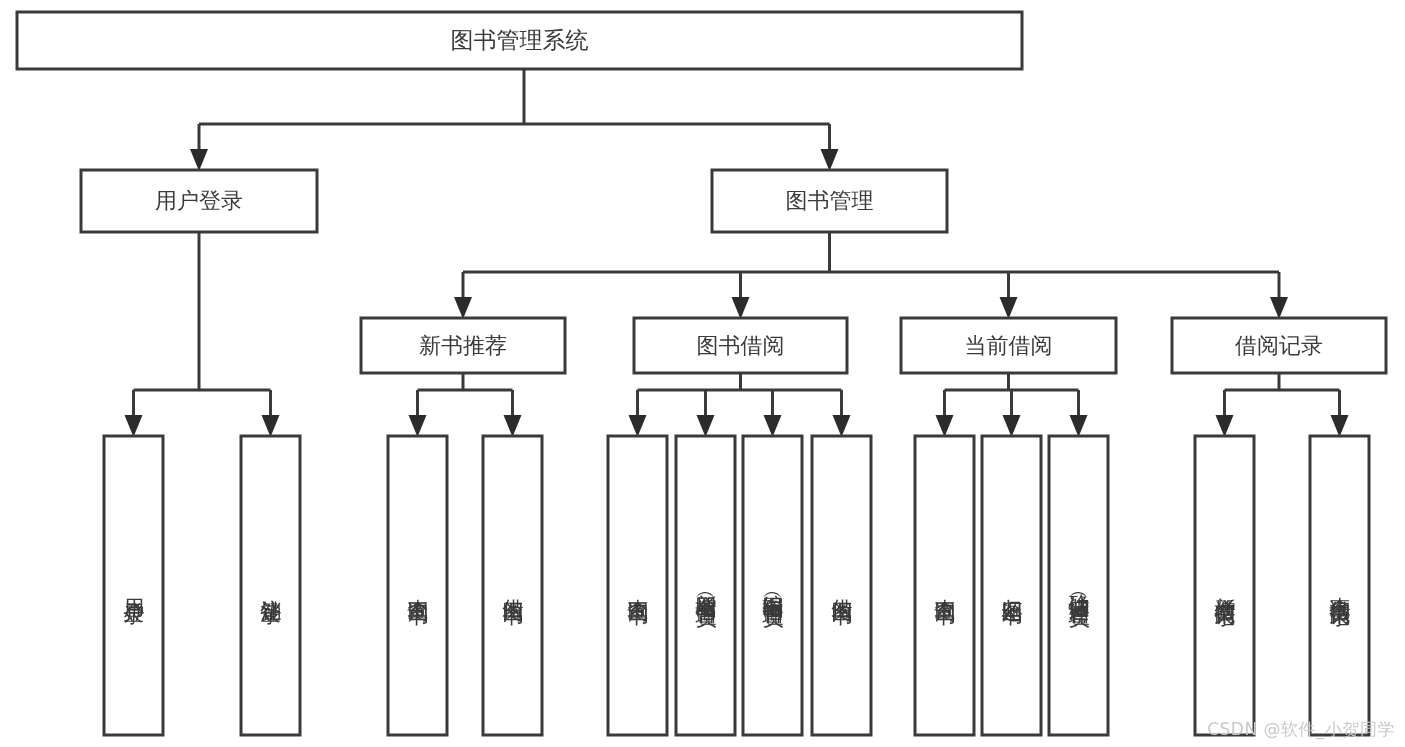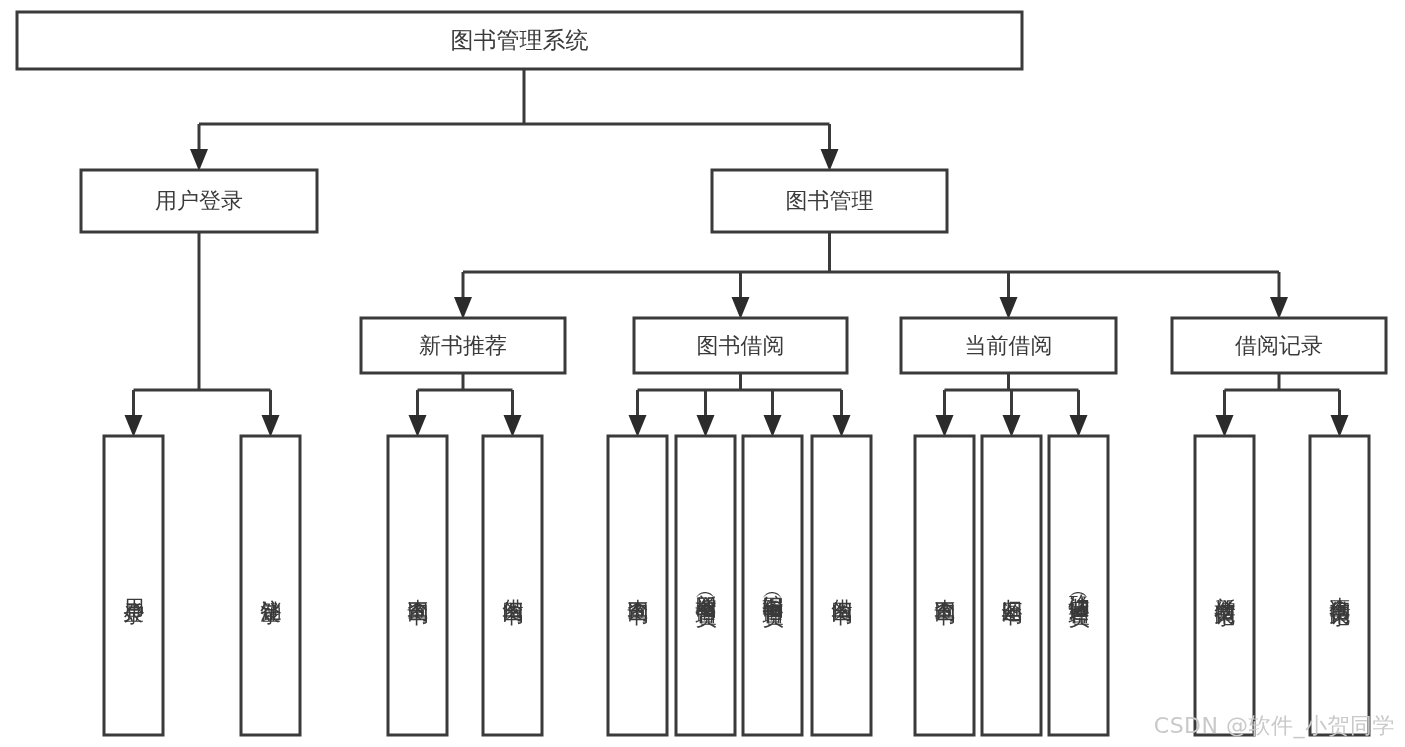--- a/index.html
+++ b/index.html
@@ -65,21 +65,21 @@
     color: #3a3a3a;
     white-space: nowrap;
     transform: translate(-50%, -50%);
     pointer-events: none;
   }
   .watermark {
     position: absolute;
     right: 10px;
     bottom: 6px;
     font-family: "DejaVu Sans", "Liberation Sans", sans-serif;
-    font-size: 22px;
+    font-size: 17px;
     color: #c9c9c9;
     white-space: nowrap;
     letter-spacing: 0.5px;
   }
 </style>
 </head>
 <body>
 
 <div id="diagram-root">
   <svg class="flow" viewBox="0 0 1405 747">

